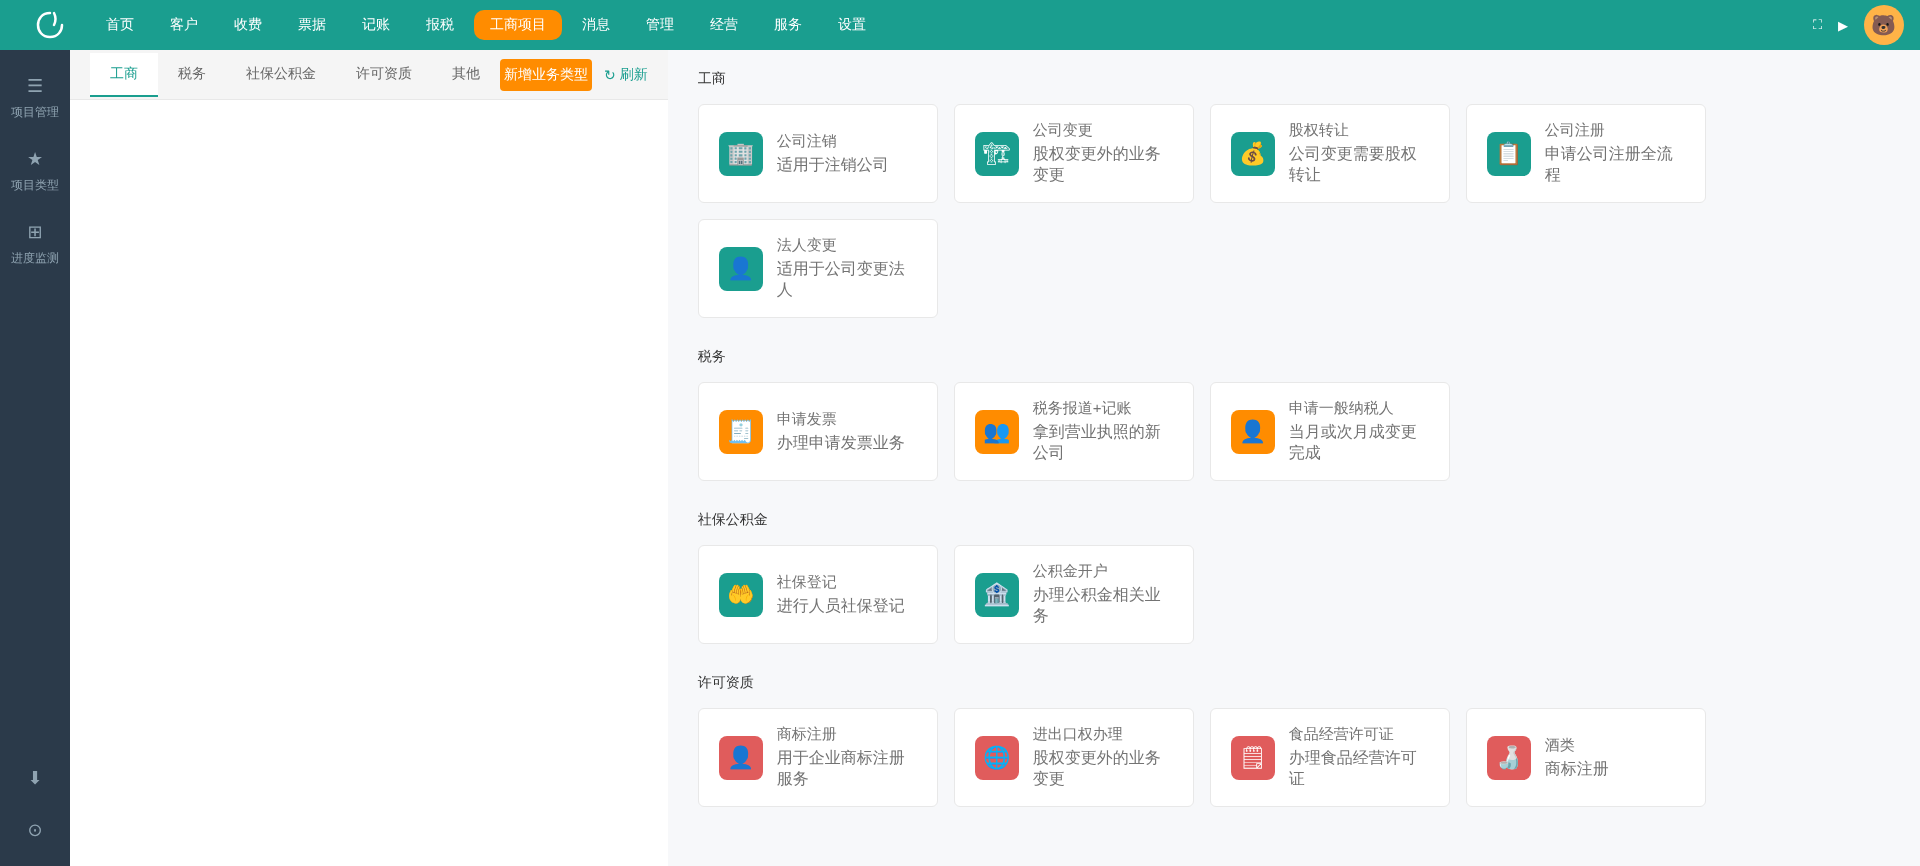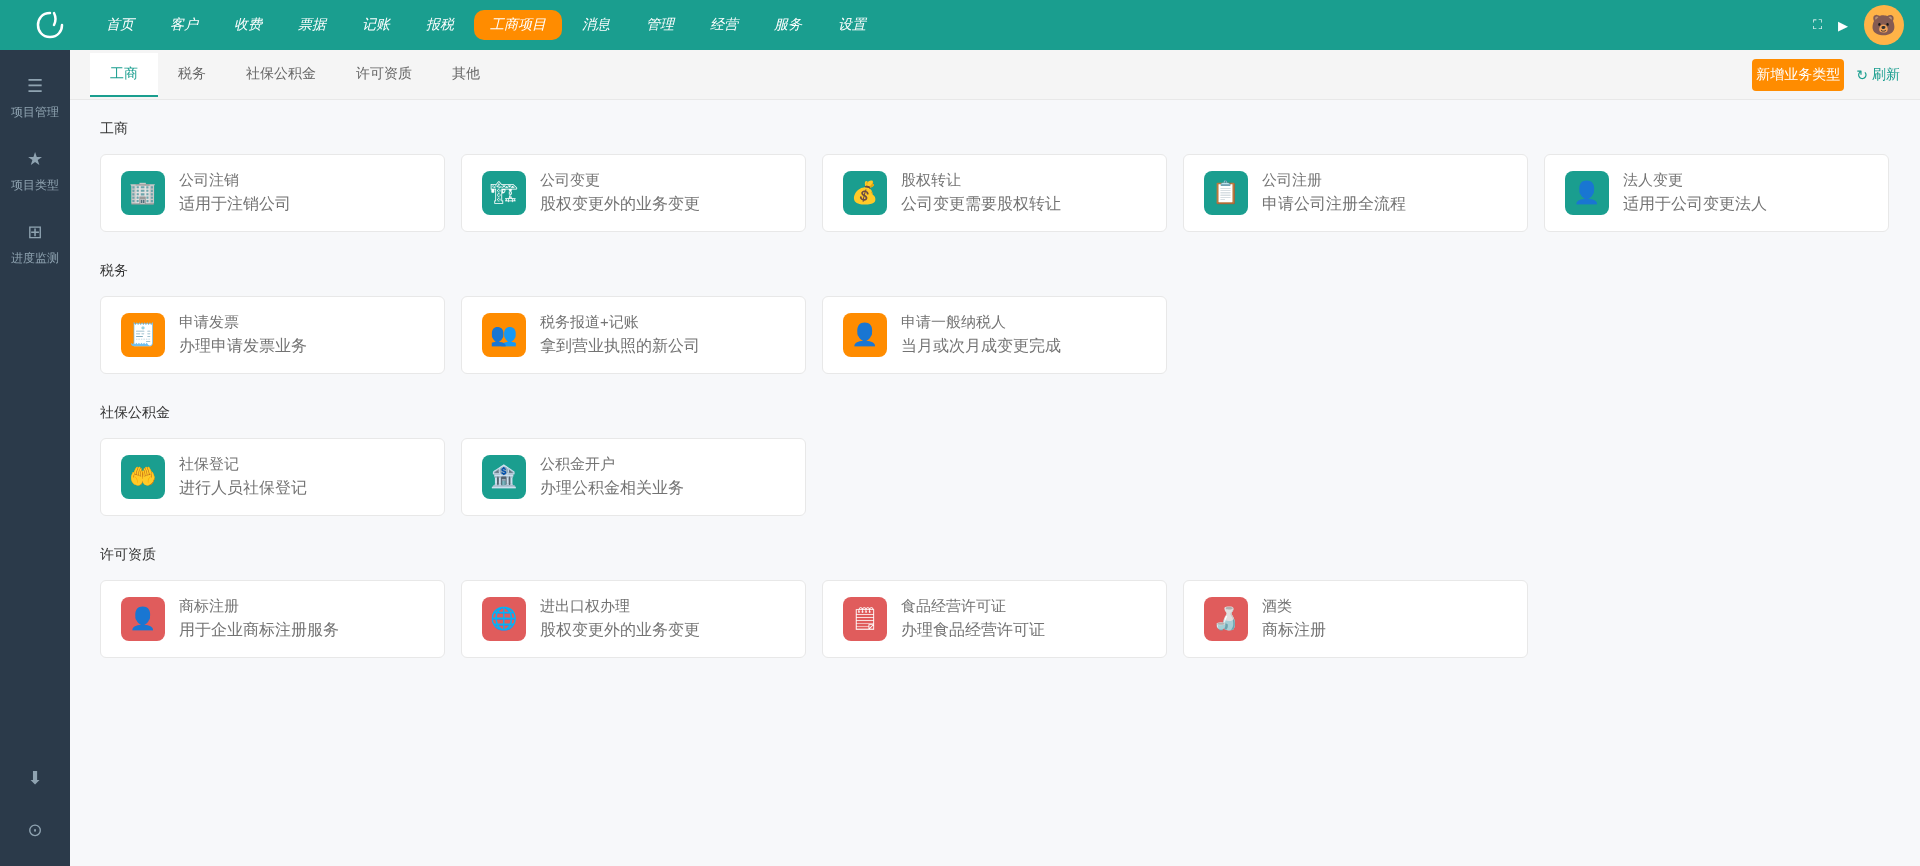--- a/index.html
+++ b/index.html
@@ -20,21 +20,20 @@
       align-items: center;
       justify-content: center;
       margin-right: 10px;
     }
     .logo svg { width: 32px; height: 32px; }
     .nav-items {
       display: flex;
       align-items: center;
       flex: 1;
       gap: 4px;
-      font-style: italic;
     }
     .nav-item {
       color: #fff;
       padding: 6px 16px;
       cursor: pointer;
       font-size: 14px;
       border-radius: 4px;
       white-space: nowrap;
     }
     .nav-item.active {
@@ -110,21 +109,21 @@
       flex-direction: column;
       align-items: center;
       padding-bottom: 10px;
     }
 
     
     .content-area {
       flex: 1;
       background: #fff;
       display: flex;
-      flex-direction: column;
+      flex-direction: row;
       overflow: hidden;
     }
 
     
     .tab-bar {
       display: flex;
       align-items: center;
       border-bottom: 1px solid #e8e8e8;
       padding: 0 20px;
       background: #f5f5f5;

